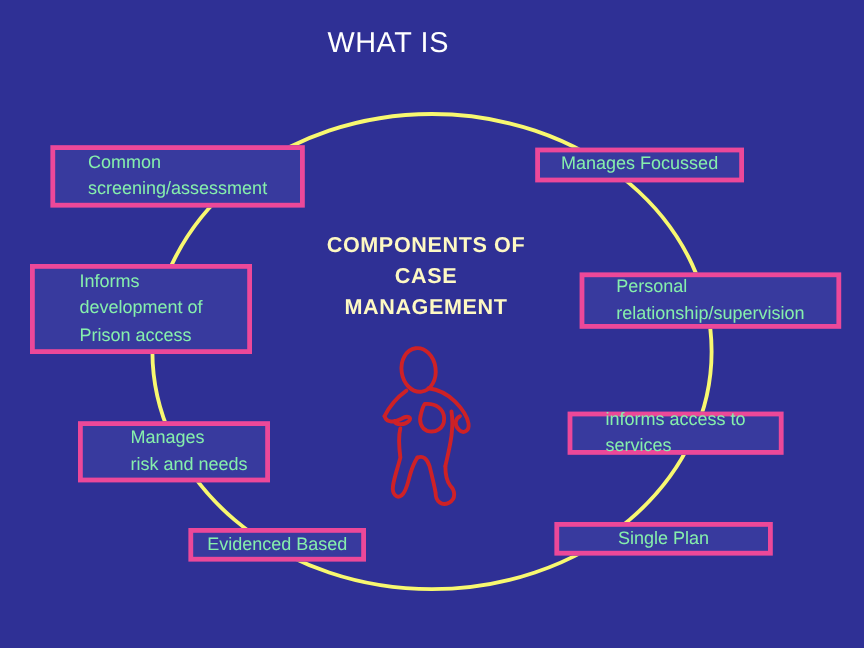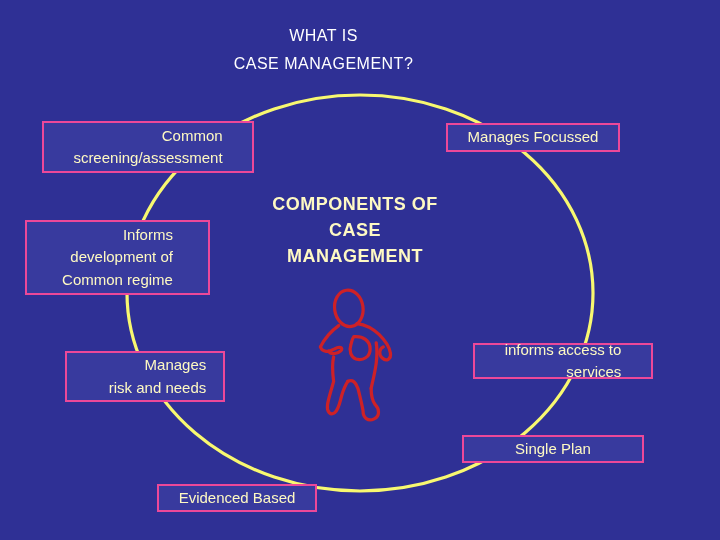--- a/index.html
+++ b/index.html
@@ -19,21 +19,21 @@
     left: 0; top: 0;
     z-index: 1;
   }
   .title {
     position: absolute;
     top: 22px;
     left: 0;
     width: 647px;
     text-align: center;
     color: #FFFFFF;
-    font-size: 16px;
+    font-size: 24px;
     line-height: 28px;
     letter-spacing: 0.5px;
     z-index: 2;
   }
   .center-label {
     position: absolute;
     left: 235px;
     top: 191px;
     width: 240px;
     text-align: center;
@@ -50,50 +50,49 @@
     left: 300px;
     top: 286px;
     z-index: 2;
   }
   .box {
     position: absolute;
     box-sizing: border-box;
     display: flex;
     align-items: center;
     justify-content: center;
-    text-align: right;
+    text-align: left;
     background: #383A9E;
-    border: 2px solid #ec4899;
-    color: #fef9c3;
+    border: 4px solid #ec4899;
+    color: #86efac;
     font-size: 15px;
     line-height: 1.5;
     z-index: 3;
   }
   .box .box-label { white-space: pre-line; }
   .box-0 { left: 42px;  top: 121px; width: 212px; height: 52px; }
   .box-1 { left: 446px; top: 123px; width: 174px; height: 29px; }
   .box-2 { left: 25px;  top: 220px; width: 185px; height: 75px; }
   .box-3 { left: 483px; top: 227px; width: 218px; height: 47px; }
   .box-4 { left: 65px;  top: 351px; width: 160px; height: 51px; padding-left: 25px; }
   .box-5 { left: 473px; top: 343px; width: 180px; height: 36px; }
-  .box-6 { left: 157px; top: 440px; width: 160px; height: 28px; margin-top: 44px; }
+  .box-6 { left: 157px; top: 440px; width: 148px; height: 28px; }
   .box-7 { left: 462px; top: 435px; width: 182px; height: 28px; }
 </style>
 </head>
 <body>
 
 <div class="slide">
 
   <svg class="ellipse-layer" width="720" height="540" viewBox="0 0 720 540">
     <ellipse cx="360" cy="293" rx="233" ry="198" fill="none" stroke="#F8F870" stroke-width="3.2"></ellipse>
   </svg>
 
   <div class="title">
     <div>WHAT IS</div>
-    <div>CASE MANAGEMENT?</div>
   </div>
 
   <div class="center-label">COMPONENTS OF
 CASE
 MANAGEMENT</div>
 
   <svg class="figure-icon" width="122" height="142" viewBox="0 0 120 140">
     <g fill="none" stroke="#CE2126" stroke-width="3.2" stroke-linecap="round" stroke-linejoin="round">
       <ellipse cx="48" cy="22" rx="14" ry="18" transform="rotate(-8 48 22)"></ellipse>
 
@@ -116,21 +115,25 @@
   <div class="box box-0">
     <span class="box-label">Common
 screening/assessment</span>
   </div>
   <div class="box box-1">
     <span class="box-label">Manages Focussed</span>
   </div>
   <div class="box box-2">
     <span class="box-label">Informs
 development of
-Common regime</span>
+Prison access</span>
+  </div>
+  <div class="box box-3">
+    <span class="box-label">Personal
+relationship/supervision</span>
   </div>
   <div class="box box-4">
     <span class="box-label">Manages
 risk and needs</span>
   </div>
   <div class="box box-5">
     <span class="box-label">informs access to
 services</span>
   </div>
   <div class="box box-6">

